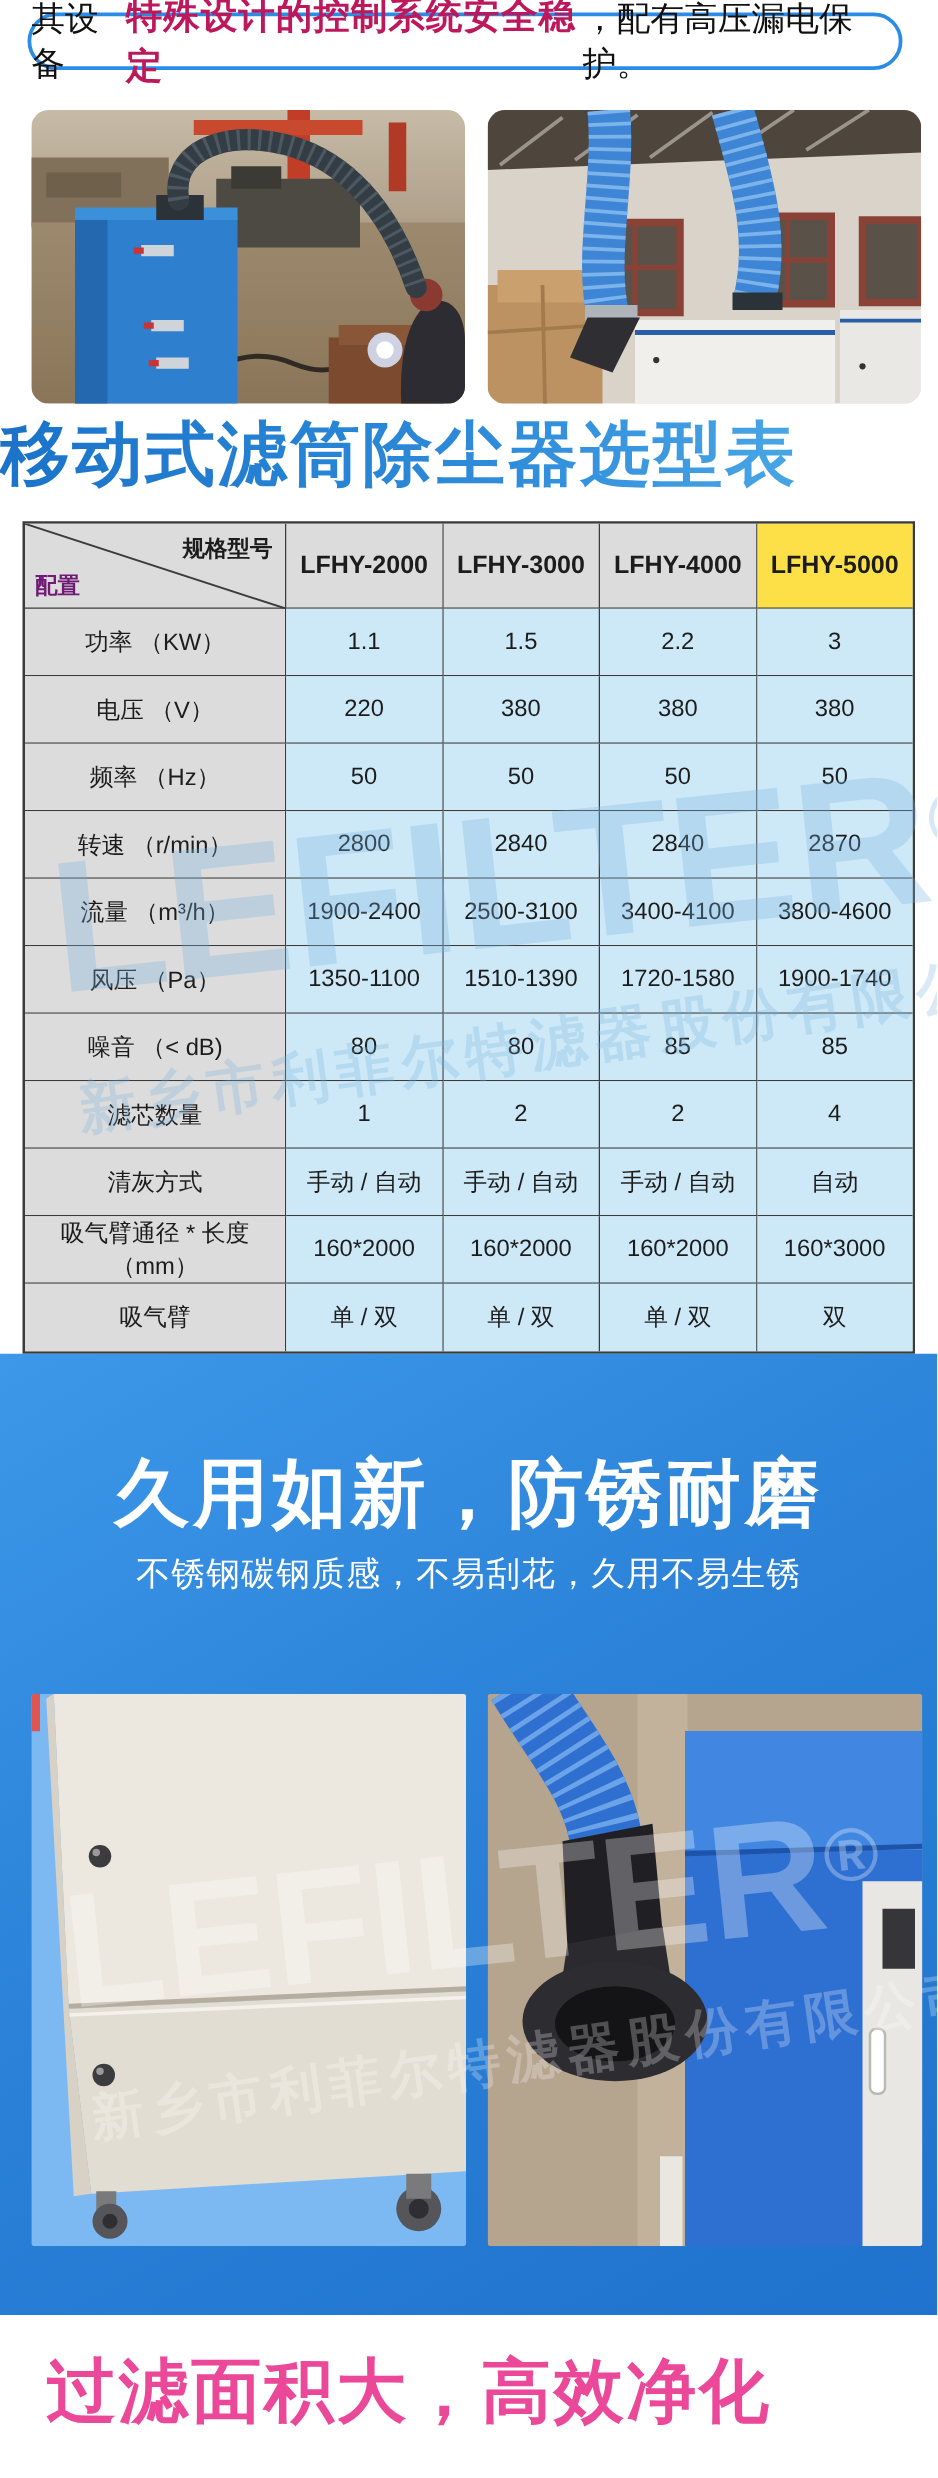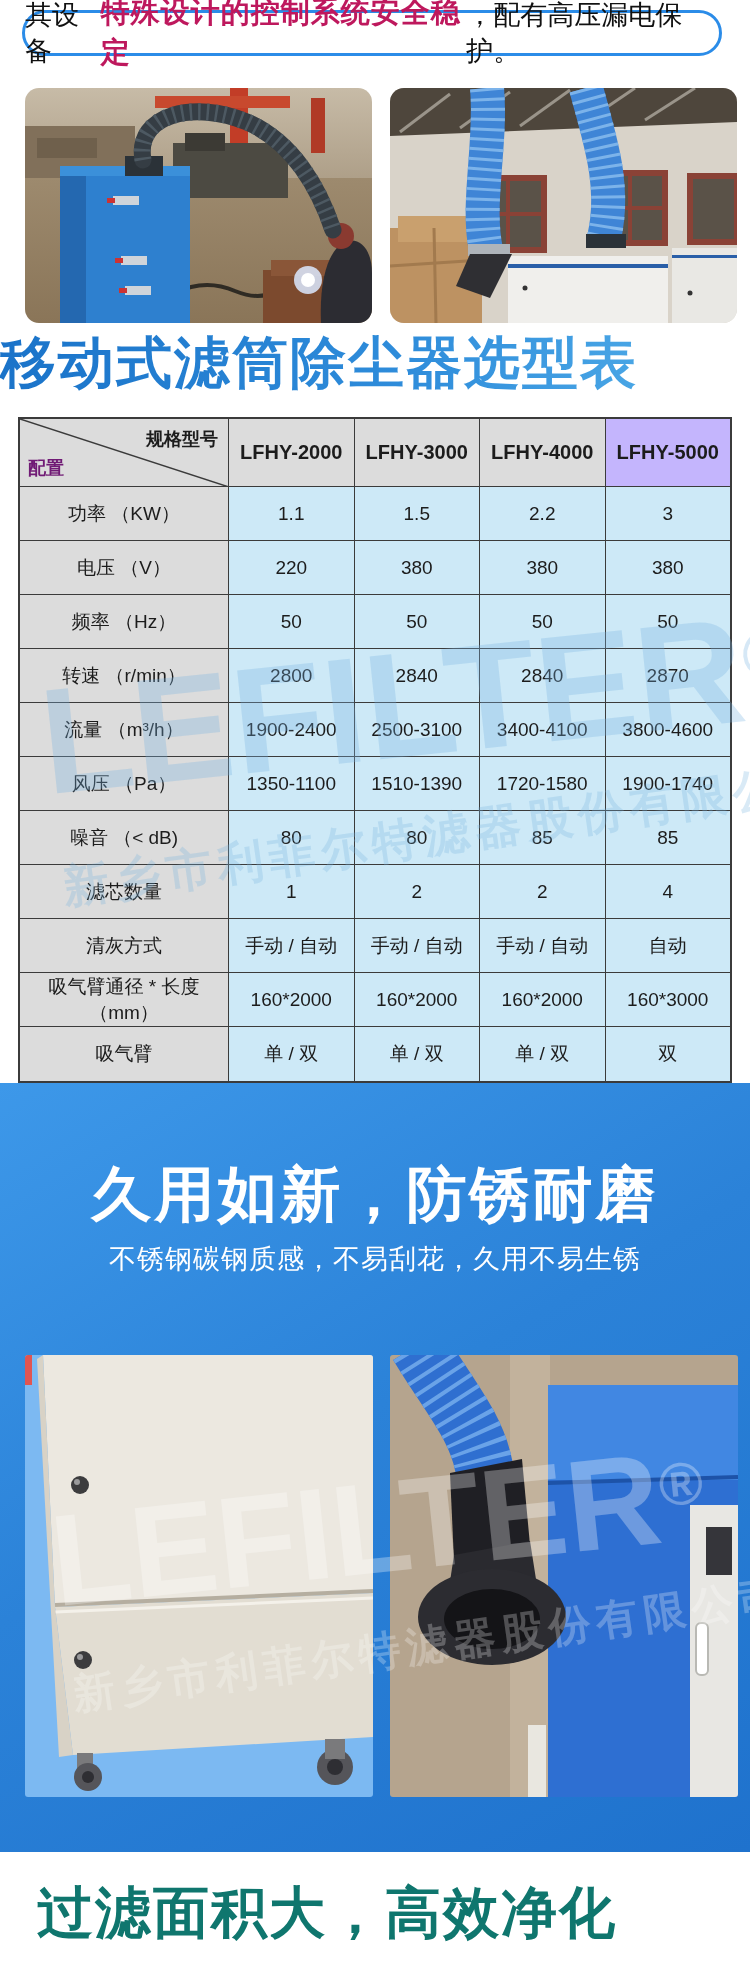--- a/index.html
+++ b/index.html
@@ -53,21 +53,21 @@
              font-size:60px;font-weight:bold;letter-spacing:3px;}
   .blue-sub{position:absolute;top:158px;left:0;width:750px;text-align:center;color:#fff;font-size:27px;letter-spacing:1px;}
   .photo-rust-left{top:1355px;left:25px;width:348px;height:442px;border-radius:3px;}
   .photo-rust-right{top:1355px;left:390px;width:348px;height:442px;border-radius:3px;}
   .wm-photos{position:absolute;top:1430px;left:0;width:750px;height:330px;pointer-events:none;overflow:hidden;}
   .wm-photos .wm-brand{top:20px;left:50px;color:rgba(255,255,255,0.30);font-size:130px;}
   .wm-photos .wm-company{top:190px;left:70px;color:rgba(255,255,255,0.26);font-size:42px;}
 
   
   .bottom-sec{position:absolute;top:1852px;left:0;width:750px;height:130px;background:#fff;}
-  .bottom-head{position:absolute;top:24px;left:0;width:654px;text-align:center;color:#0f766e;
+  .bottom-head{position:absolute;top:24px;left:0;width:654px;text-align:center;color:#ec4899;
                font-size:56px;font-weight:bold;letter-spacing:2px;}
 </style>
 </head>
 <body>
 
 <div id="page">
 
   <div class="banner">
     <span class="b-plain">其设备</span>
       <span class="b-hl">特殊设计的控制系统安全稳定</span>
@@ -177,21 +177,21 @@
       </div>
       <div class="cell-val" style="background:#dcdcdc">
         <span>LFHY-2000</span>
       </div>
         <div class="cell-val" style="background:#dcdcdc">
         <span>LFHY-3000</span>
       </div>
         <div class="cell-val" style="background:#dcdcdc">
         <span>LFHY-4000</span>
       </div>
-        <div class="cell-val" style="background:#c4b5fd">
+        <div class="cell-val" style="background:#fde047">
         <span>LFHY-5000</span>
       </div>
     </div>
     <div class="tr">
       <div class="cell-label">
         <span>功率 （KW）</span>
       </div>
       <div class="cell-val">
         <span>1.1</span>
       </div>

